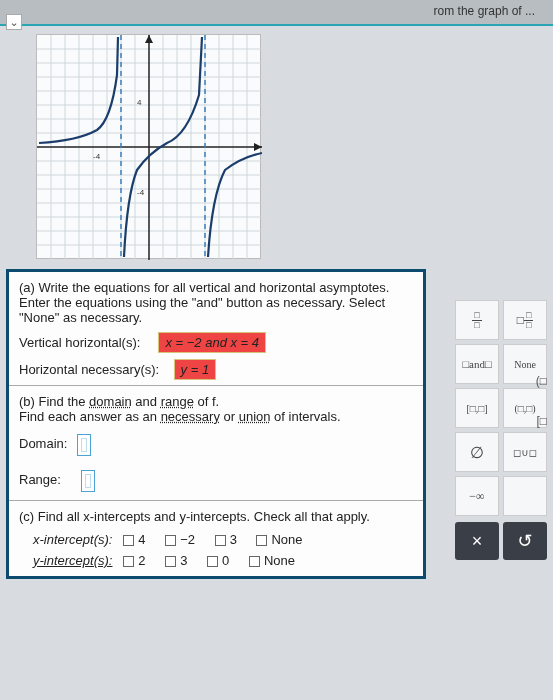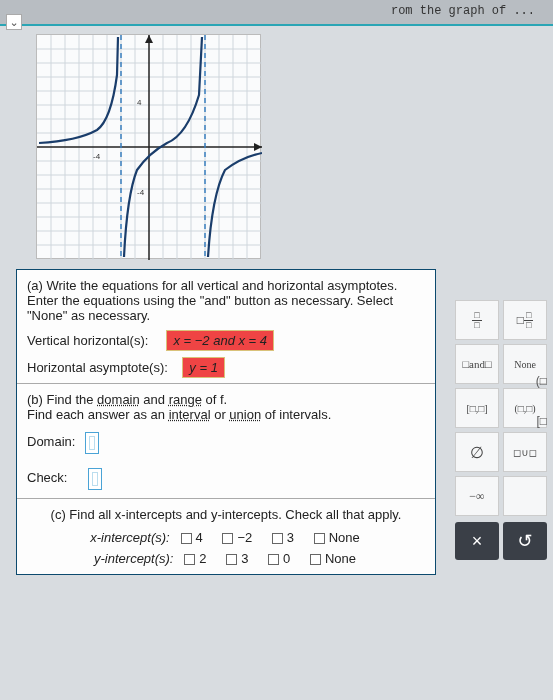--- a/index.html
+++ b/index.html
@@ -37,27 +37,27 @@
   }
   .graph-box {
     margin: 8px 0 10px 36px;
     width: 225px;
     height: 225px;
     background: #fafbfc;
     border: 1px solid #bbb;
     position: relative;
   }
   .problem {
-    margin: 8px 0 0 16px;
+    margin: 8px 0 0 6px;
     width: 420px;
-    border: 1px solid #0c4a6e;
+    border: 3px solid #0c4a6e;
     background: #fdfdfd;
   }
   .section { border-bottom: 1px solid #aaa; padding: 8px 10px; }
-  .section:last-child { border-bottom: none; text-align: center; }
+  .section:last-child { border-bottom: none; }
   .hl { background: #ef4444; padding: 2px 6px; border: 1px solid #d9c27a; font-style: italic; }
   .input-box { display: inline-block; width: 14px; height: 22px; border: 1px solid #4aa3d6; background: #fff; vertical-align: middle; margin-left: 6px; position: relative; }
   .input-box::after { content:""; position:absolute; left:3px; top:3px; right:3px; bottom:3px; border:1px solid #bde; }
   .cb { display:inline-block; width:11px; height:11px; border:1px solid #666; margin-right:4px; vertical-align: middle; background:#fff; }
   .opt { display:inline-block; margin-right: 16px; font-size:13px; }
   .dotted { text-decoration: underline dotted; }
   .palette {
     position: absolute;
     right: 0;
     top: 298px;
@@ -86,21 +86,21 @@
   .frac { display:inline-flex; flex-direction:column; align-items:center; font-size:9px; line-height:1; }
   .frac .t { border-bottom:1px solid #444; padding:0 2px; }
 </style>
 </head>
 <body>
 
 <div class="top-bar">
   <div class="chev">
     <span>⌄</span>
   </div>
-  <div style="text-align:right; padding-right:10px;font-family:Liberation Mono, monospace;">rom the graph of ...</div>
+  <div style="text-align:right; padding-right:10px;">rom the graph of ...</div>
 </div>
 
 <div class="graph-box">
   <svg width="225" height="225" viewBox="0 0 225 225">
     <g stroke="#cfd6dc" stroke-width="1">
       <line x1="14" y1="0" x2="14" y2="225"></line>
         <line x1="28" y1="0" x2="28" y2="225"></line>
       <line x1="42" y1="0" x2="42" y2="225"></line>
         <line x1="56" y1="0" x2="56" y2="225"></line>
       <line x1="70" y1="0" x2="70" y2="225"></line>
@@ -145,55 +145,55 @@
 
 <div class="problem">
   <div class="section">
     <div style="margin-bottom:10px;">(a) Write the equations for all vertical and horizontal asymptotes. Enter the equations using the "and" button as necessary. Select "None" as necessary.</div>
     <div style="margin-bottom:12px;">
       <span>Vertical horizontal(s):</span>
       &nbsp;&nbsp;&nbsp;
       <span class="hl">x = −2 and x = 4</span>
     </div>
     <div>
-      <span>Horizontal asymptote(s):</span>
+      <span>Horizontal necessary(s):</span>
       &nbsp;&nbsp;
       <span class="hl">y = 1</span>
     </div>
   </div>
 
   <div class="section">
     <div>
       <span>(b) Find the </span><span class="dotted">domain</span><span> and </span><span class="dotted">range</span><span> of f.</span>
     </div>
     <div style="margin-bottom:10px;">
-      <span>Find each answer as an </span><span class="dotted">interval</span><span> or </span><span class="dotted">union</span><span> of intervals.</span>
+      <span>Find each answer as an </span><span class="dotted">necessary</span><span> or </span><span class="dotted">union</span><span> of intervals.</span>
     </div>
     <div style="margin-bottom:14px;">
       <span>Domain:</span>
       <span class="input-box"></span>
     </div>
     <div>
-      <span>Check:</span>
+      <span>Range:</span>
       &nbsp;&nbsp;
       <span class="input-box"></span>
     </div>
   </div>
 
   <div class="section">
     <div style="margin-bottom:8px;">(c) Find all x-intercepts and y-intercepts. Check all that apply.</div>
     <div style="margin-bottom:6px; padding-left:14px;">
       <span style="font-style:italic;">x-intercept(s):</span>&nbsp;&nbsp;
       <span class="opt"><span class="cb"></span><span>4</span></span>
       <span class="opt"><span class="cb"></span><span>−2</span></span>
       <span class="opt"><span class="cb"></span><span>3</span></span>
       <span class="opt"><span class="cb"></span><span>None</span></span>
     </div>
     <div style="padding-left:14px;">
-      <span style="font-style:italic;">y-intercept(s):</span>&nbsp;&nbsp;
+      <span style="font-style:italic;text-decoration:underline;">y-intercept(s):</span>&nbsp;&nbsp;
       <span class="opt"><span class="cb"></span><span>2</span></span>
       <span class="opt"><span class="cb"></span><span>3</span></span>
       <span class="opt"><span class="cb"></span><span>0</span></span>
       <span class="opt"><span class="cb"></span><span>None</span></span>
     </div>
   </div>
 </div>
 
 <div class="palette">
   <div class="pcell">

